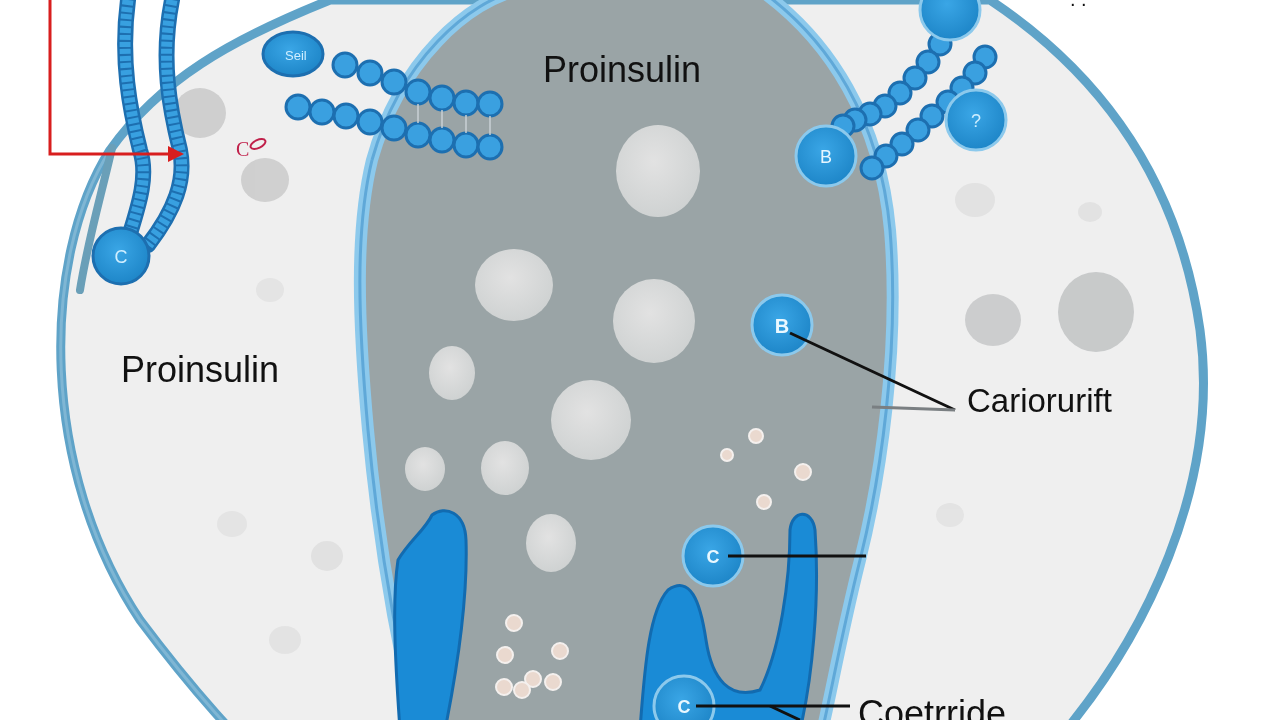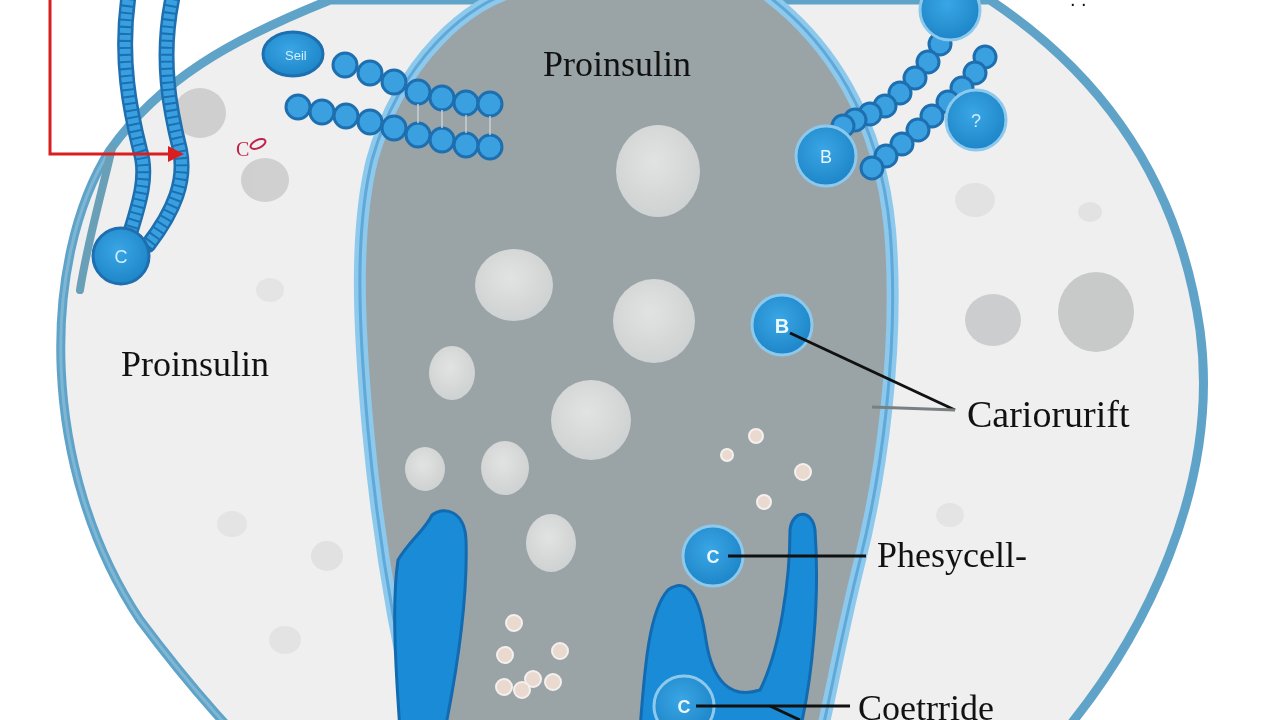--- a/index.html
+++ b/index.html
@@ -1,18 +1,18 @@
 <!DOCTYPE html>
 <html><head>
 <meta charset="utf-8">
 <style>
   html, body { margin:0; padding:0; width:1280px; height:720px; overflow:hidden; background:#ffffff; }
   #stage { position:relative; width:1280px; height:720px; }
   svg { position:absolute; left:0; top:0; }
-  .lbl { position:absolute; font-family:Liberation Serif, serif; color:#111; white-space:nowrap; line-height:1; }
+  .lbl { position:absolute; font-family:Liberation Sans, sans-serif; color:#111; white-space:nowrap; line-height:1;margin-top:6px; }
   .lbl-big { font-size:36px; }
   .lbl-stack { font-size:36px; line-height:38px; }
 </style>
 </head>
 <body>
 
 <div id="stage">
 <svg width="1280" height="720" viewBox="0 0 1280 720">
   <defs>
     <radialGradient id="granG" cx="45%" cy="40%" r="60%">
@@ -172,18 +172,17 @@
     <polygon points="184,154 168,146 168,162" fill="#d81e1e"></polygon>
   </g>
   <text x="236" y="156" font-family="Liberation Serif, serif" font-size="20" fill="#c0204a">C</text>
   <ellipse cx="258" cy="144" rx="8" ry="4" fill="none" stroke="#c0204a" stroke-width="2" transform="rotate(-25 258 144)"></ellipse>
 
   <text x="1070" y="6" font-family="Liberation Sans, sans-serif" font-size="20" fill="#111">.            .</text>
 </svg>
 
 <div class="lbl lbl-big" style="left:543px; top:46px;">Proinsulin</div>
 <div class="lbl lbl-big" style="left:121px; top:346px;">Proinsulin</div>
-<div class="lbl" style="left:967px; top:395px; font-size:38px;">Cariorurift</div>
+<div class="lbl" style="left:967px; top:378px; font-size:33px;">Cariorurift</div>
 <div class="lbl lbl-stack" style="left:877px; top:536px;">
-  <div>Phesycell-</div>
 </div>
 <div class="lbl lbl-big" style="left:858px; top:690px;">Coetrride</div>
 </div>
 
 </body></html>

